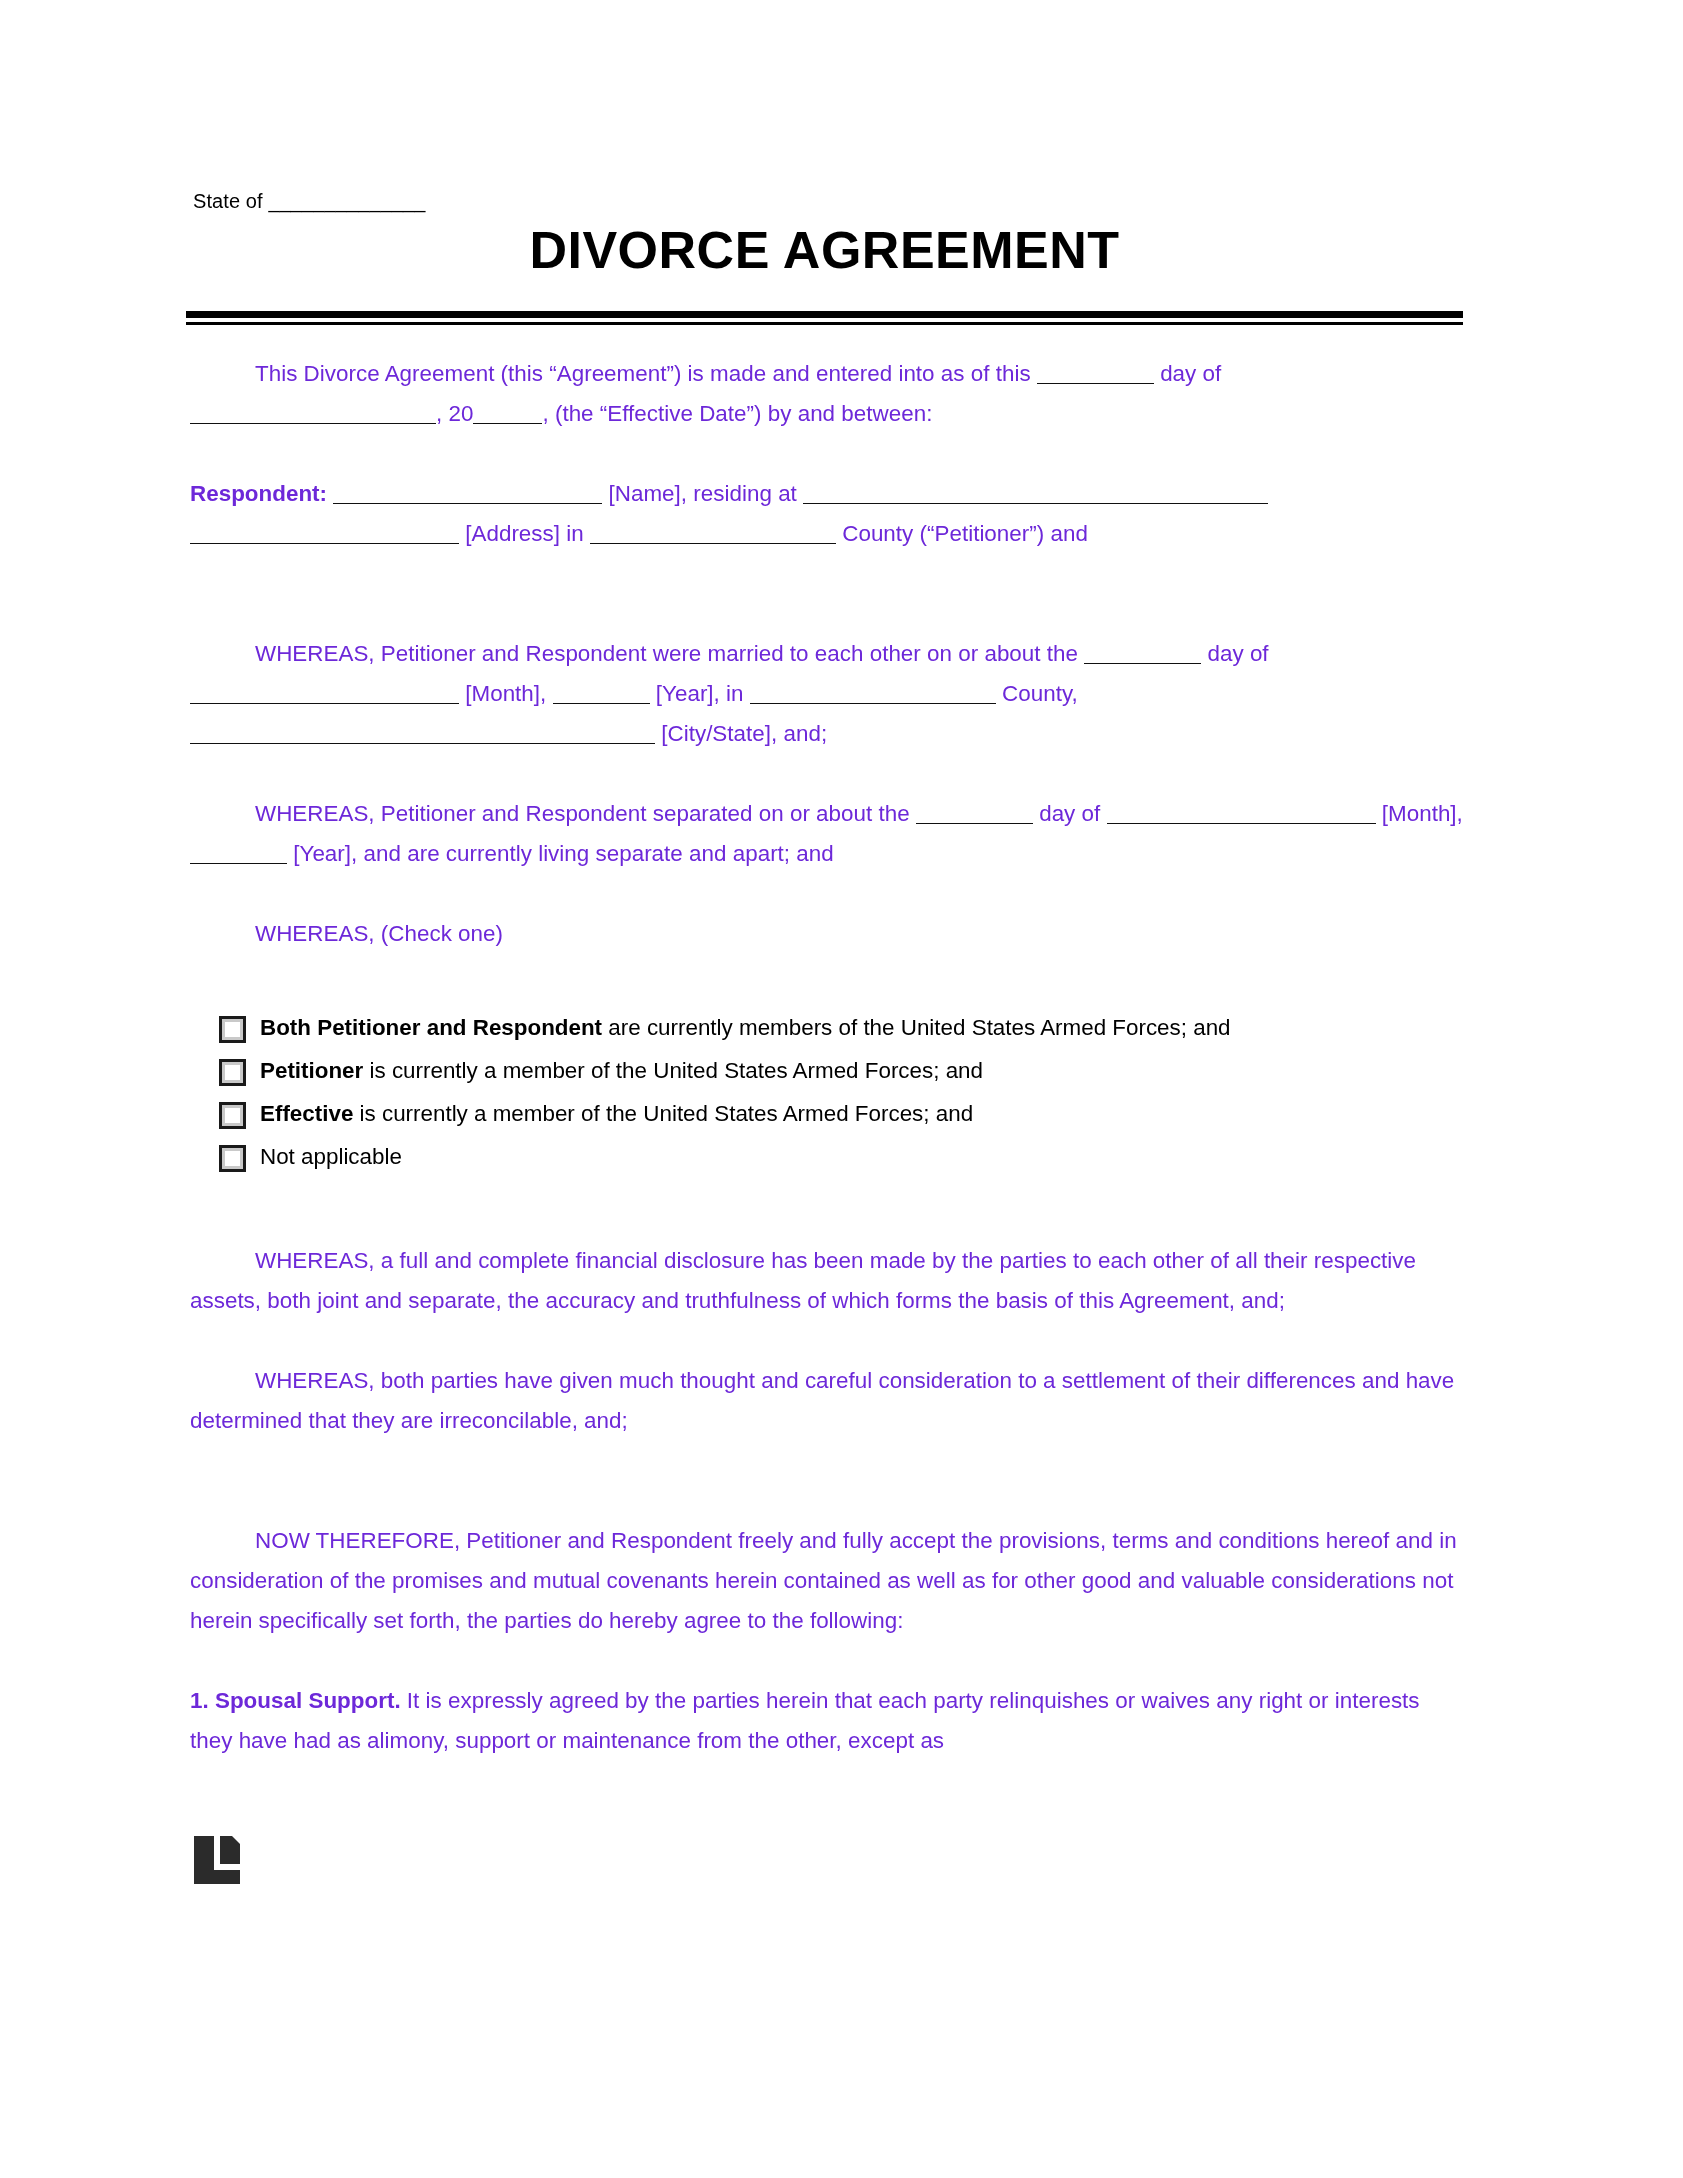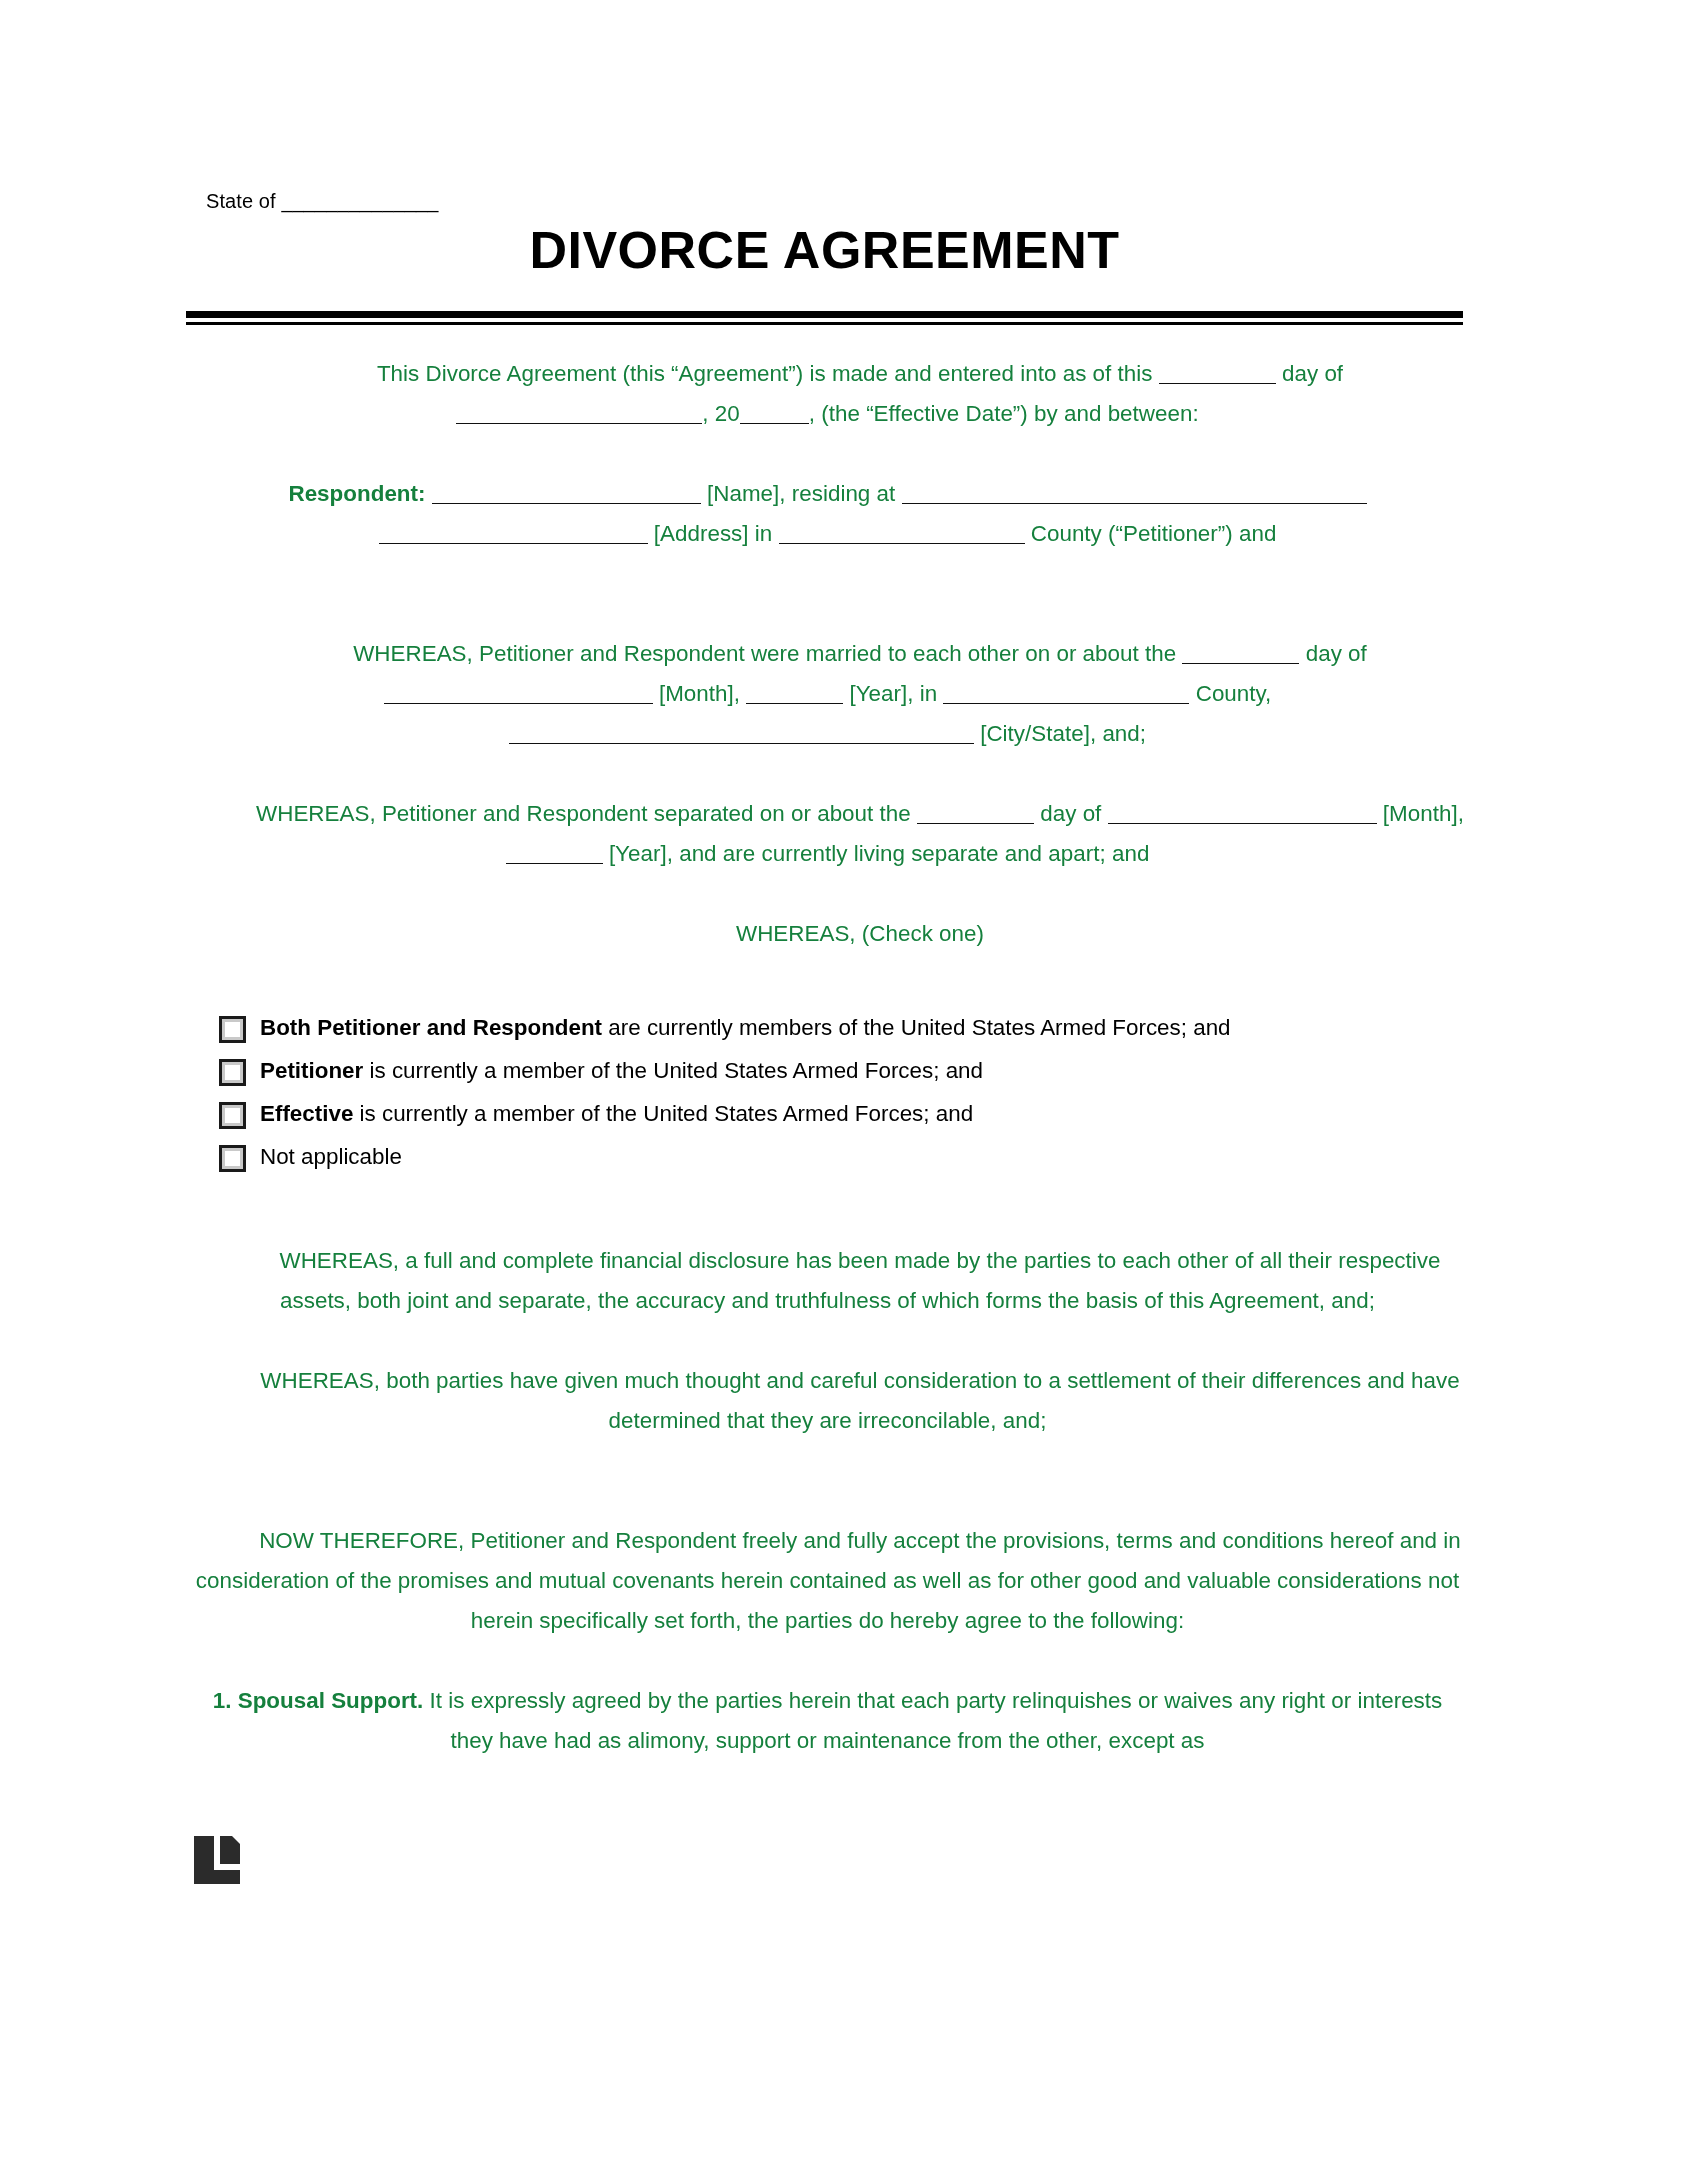--- a/index.html
+++ b/index.html
@@ -26,21 +26,21 @@
   .sheet {
     position: absolute;
     left: 186px;
     top: 0;
     width: 1277px;
     height: 2178px;
   }
 
   .state-line {
     position: absolute;
-    left: 20px;
+    left: 7px;
     top: 190px;
     font-size: 20px;
     letter-spacing: 0.1px;
     white-space: nowrap;
   }
 
   .doc-title {
     position: absolute;
     left: 0;
     top: 220px;
@@ -77,22 +77,22 @@
     position: absolute;
     left: 4px;
     top: 354px;
     width: 1275px;
   }
 
   p.para {
     margin: 0 0 0 0;
     font-size: 22.4px;
     line-height: 40px;
-    text-align: center;
-    color: #15803d;
+    text-align: left;
+    color: #6d28d9;
     letter-spacing: 0.02px;
   }
 
   .indent { display: inline-block; width: 65px; }
   .gap-md { height: 40px; }
   .gap-lg { height: 50px; }
 
   b, .b { font-weight: bold; }
 
   

